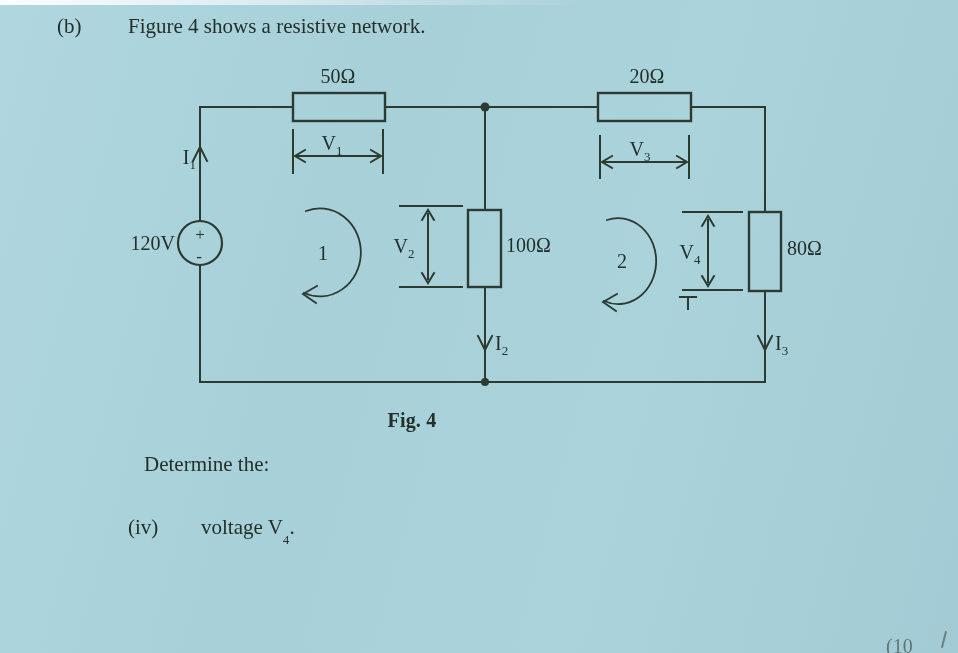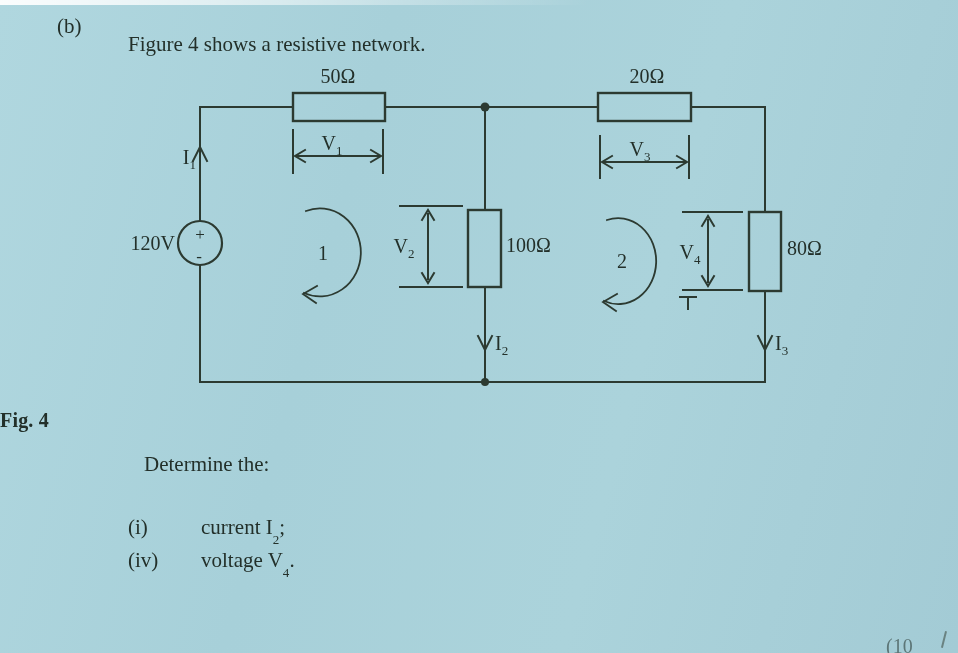--- a/index.html
+++ b/index.html
@@ -8,22 +8,22 @@
     background:linear-gradient(105deg,#b0d7df 0%,#a7d0d9 35%,#abd3db 65%,#a3cbd5 100%);
     font-family:"Liberation Serif","DejaVu Serif",serif;
     color:#23302a;
   }
   .abs{position:absolute;}
   .scan-edge{
     left:0;top:0;width:620px;height:5px;
     background:linear-gradient(to right,rgba(255,255,255,.95),rgba(255,255,255,.55) 45%,rgba(255,255,255,0) 95%);
   }
   .part-label{left:57px;top:14px;font-size:21px;}
-  .intro{left:128px;top:32px;font-size:21px;font-family:Liberation Serif, serif;}
-  .caption{left:0;top:409px;width:824px;font-weight:bold;font-size:20px;letter-spacing:.2px;}
+  .intro{left:128px;top:14px;font-size:21px;font-family:Liberation Serif, serif;}
+  .caption{left:0;top:409px;width:824px;text-align:center;font-weight:bold;font-size:20px;letter-spacing:.2px;}
   .determine{left:144px;top:452px;font-size:21px;}
   .qlist{left:128px;top:511px;font-size:21px;line-height:33px;}
   .qrow{white-space:nowrap;}
   .qnum{display:inline-block;width:73px;}
   sub.deep{font-size:0.62em;position:relative;top:5px;line-height:0;}
   .marks{left:886px;top:635px;font-size:20px;opacity:.55;}
   .stray{left:943px;top:631px;width:2px;height:17px;background:#3a473d;opacity:.55;transform:rotate(14deg);}
   svg text{fill:#23302a;font-family:"Liberation Serif","DejaVu Serif",serif;}
   .lbl{font-size:20px;}
   .sub{font-size:13px;}
@@ -137,21 +137,18 @@
     <text class="lbl" x="622" y="268" text-anchor="middle" stroke="none">2</text>
   </g>
 </svg>
 
 <div class="abs caption">Fig. 4</div>
 
 <div class="abs determine">Determine the:</div>
 
 <div class="abs qlist">
   <div class="qrow">
-    <span class="qnum">(i)</span><span><span>current I</span><sub class="deep">2</sub><span>;</span></span>
-  </div>
-  <div class="qrow">
     <span class="qnum">(iv)</span><span><span>voltage V</span><sub class="deep">4</sub><span>.</span></span>
   </div>
 </div>
 
 <div class="abs marks">(10</div>
 <div class="abs stray"></div>
 
 </body></html>

